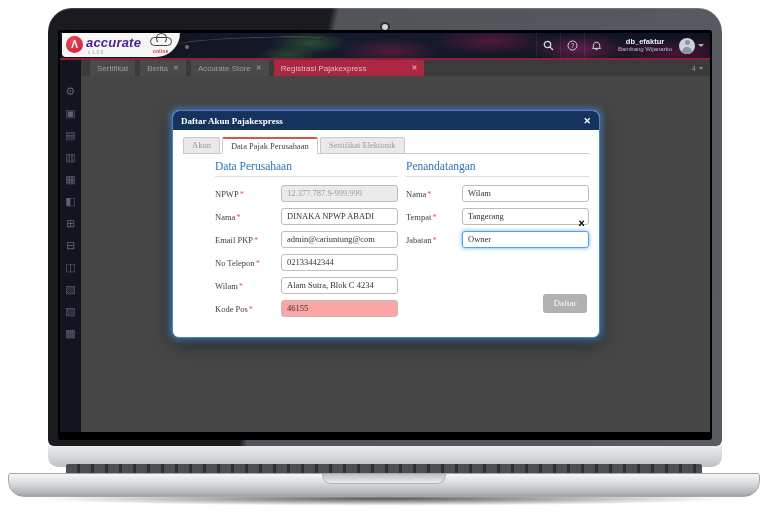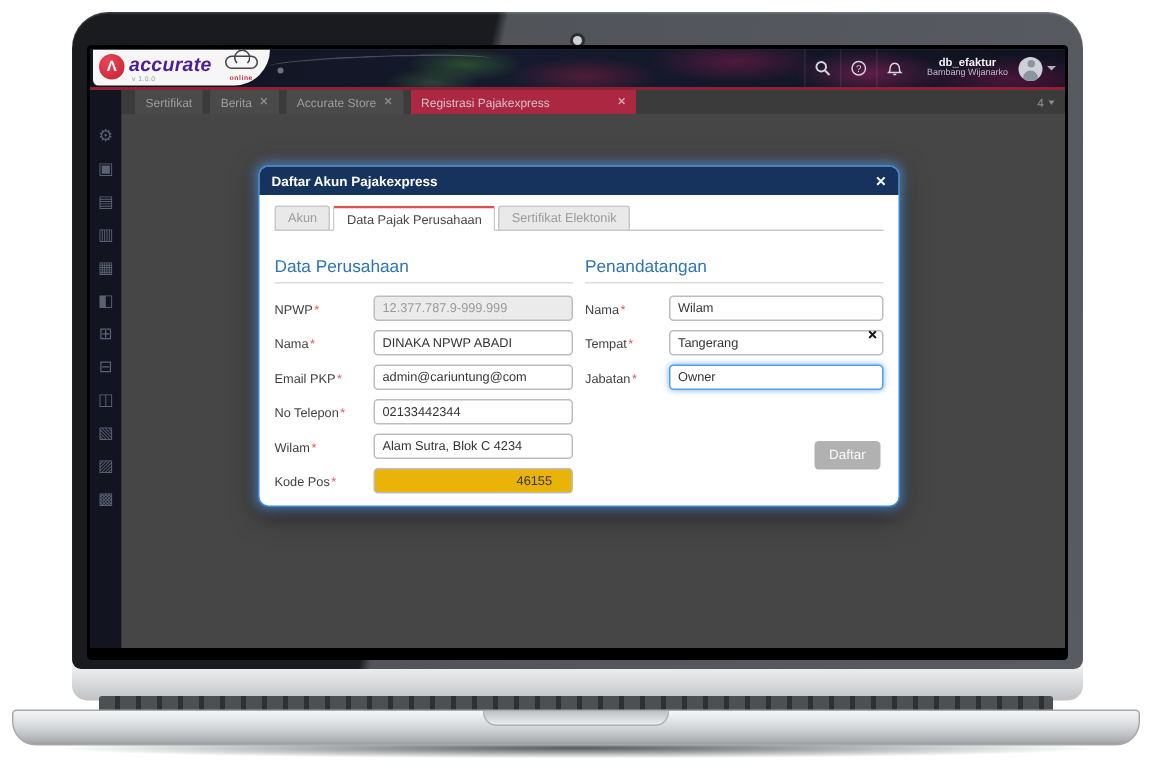--- a/index.html
+++ b/index.html
@@ -85,40 +85,40 @@
   .wtab.active .tab-close { color:#d8a4b0; }
   .tab-overflow { margin-left:auto; margin-right:7px; display:flex; align-items:center; gap:3px; color:#909090; font-size:8px; }
   .tab-overflow .chev { width:0; height:0; border-left:2.5px solid transparent; border-right:2.5px solid transparent; border-top:3px solid #8a8a8a; }
 
   
   .app-content { position:absolute; left:21px; top:43px; width:629px; height:356px; background:#464646; }
 
   
   .modal { position:absolute; left:112px; top:77px; width:428px; height:228px; background:#fff;
     border:1px solid #3f86d8; border-radius:7px;
-    box-shadow:0 0 7px 2px rgba(84,152,230,.65), 0 5px 18px rgba(0,0,0,.55); z-index:5; }
+    box-shadow:0 0 7px 2px rgba(84,152,230,.65), 0 5px 18px rgba(0,0,0,.55); z-index:5;font-family:Liberation Serif, serif; }
   .modal-header { height:19px; background:#16335d; border-radius:6px 6px 0 0; display:flex; align-items:center; padding:0 8px; }
   .modal-title { flex:1; font-size:9px; font-weight:bold; color:#fff; }
   .modal-close { font-size:9px; font-weight:bold; color:#fff; cursor:default; }
-  .modal-tabs { display:flex; align-items:flex-end; margin:7px 10px 12px; border-bottom:1px solid #c9c9c9; height:17px; }
+  .modal-tabs { display:flex; align-items:flex-end; margin:7px 10px 0; border-bottom:1px solid #c9c9c9; height:17px; }
   .mtab { padding:0 8px; line-height:15px; font-size:8.5px; color:#9b9b9b; background:#e9e9e9;
     border:1px solid #c9c9c9; border-radius:2px 2px 0 0; margin-right:2px; margin-bottom:-1px; }
   .mtab.active { background:#fff; color:#454545; border-top:2px solid #d9534f; border-bottom:1px solid #fff; line-height:14px; }
-  .modal-body { display:flex; gap:8px; padding:6px 10px 0; }
+  .modal-body { display:flex; gap:8px; padding:6px 10px 0;margin-left:32px; }
   .mcol { flex:1; min-width:0; }
   .mcol-title { font-size:11.5px; color:#2e74b5; padding-bottom:4px; border-bottom:1px solid #ddd; margin-bottom:8px; }
   .frow { display:flex; align-items:center; margin-bottom:6px; height:17px; }
   .flabel { width:66px; flex:none; font-size:8.5px; color:#3f3f3f; }
   .mcol.right .flabel { width:56px; }
   .req { color:#e05c5c; margin-left:1px; }
   .finput { position:relative; flex:1; height:17px; border:1px solid #bdbdbd; border-radius:3px; background:#fff;
     font-size:8.5px; color:#333; line-height:15px; padding:0 13px 0 5px; white-space:nowrap; overflow:hidden; }
   .fclear { position:absolute; right:4px; top:50%; transform:translateY(-52%); font-size:8px; font-weight:bold; color:#1c1c1c; line-height:1; }
   .finput.disabled { background:#ebebeb; color:#9b9b9b; }
-  .finput.highlighted { background:#eab308;text-align:right; }
+  .finput.highlighted { background:#fca5a5; }
   .finput.focused { border-color:#55a0e8; box-shadow:0 0 4px rgba(85,160,232,.85); }
   .modal-footer { position:absolute; right:12px; bottom:24px; }
   .btn-daftar { width:44px; height:19px; background:#b1b1b1; border-radius:3px; color:#fafafa; font-size:9px;
     text-align:center; line-height:19px; }
 </style>
 </head>
 <body>
 
 <div class="stage">
   <div class="laptop-shadow"></div>

